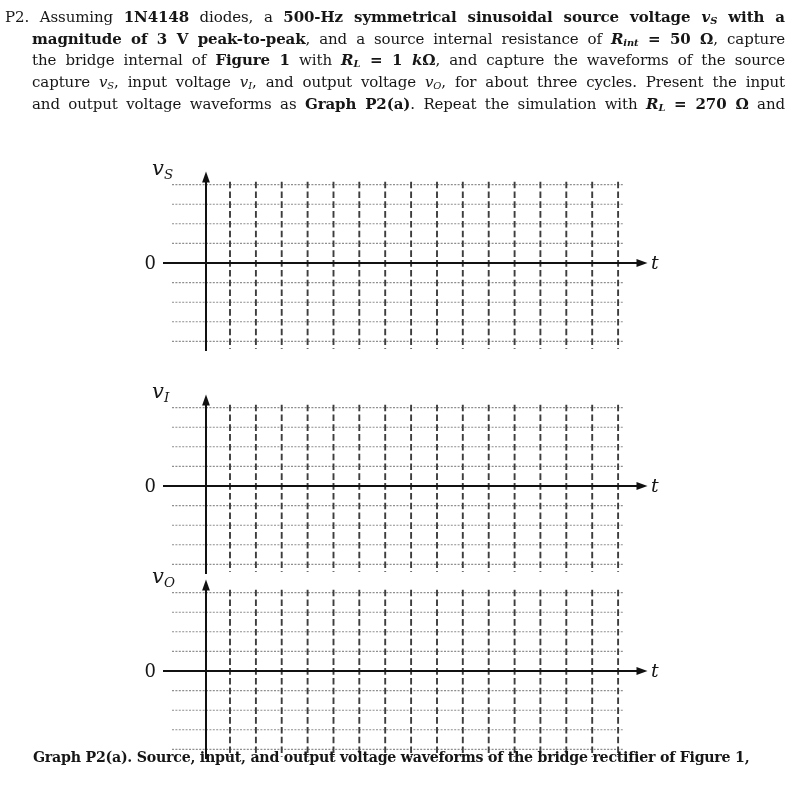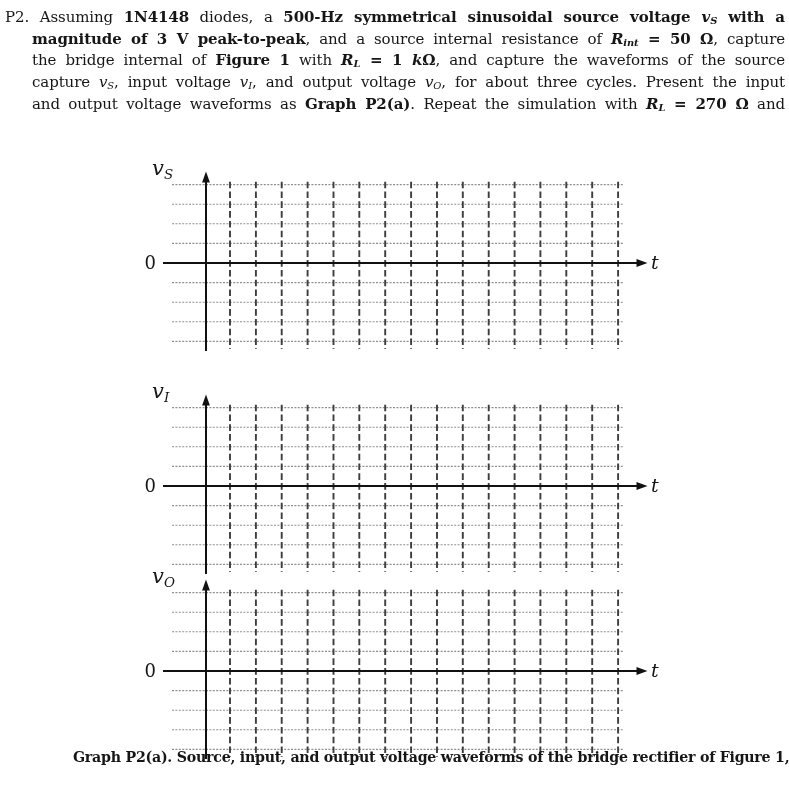--- a/index.html
+++ b/index.html
@@ -31,21 +31,21 @@
   .ylabel .sub{font-size:64%;vertical-align:-0.28em;}
   .zlabel{position:absolute;left:124px;top:94px;width:32px;text-align:right;
           font-size:18px;line-height:24px;}
   .tlabel{position:absolute;left:651px;top:92px;font-size:19px;line-height:26px;}
 
   
   .caption{
     position:absolute;left:33px;top:746px;width:752px;
     font-size:14.2px;line-height:22px;letter-spacing:-0.25px;font-weight:bold;
   }
-  .cline{white-space:nowrap;margin-left:40px;}
+  .cline{white-space:nowrap;}
 </style>
 </head>
 <body>
 
 <div class="para">
   <div class="pline first"><span>P2. Assuming </span><span class="b">1N4148</span><span> diodes, a </span><span class="b">500-Hz symmetrical sinusoidal source voltage </span><span class="b i">v</span><span class="sub i b">S</span><span class="b"> with a</span></div>
   <div class="pline"><span class="b">magnitude of 3 V peak-to-peak</span><span>, and a source internal resistance of </span><span class="b i">R</span><span class="sub i b">int</span><span class="b"> = 50 Ω</span><span>, capture</span></div>
   <div class="pline"><span>the bridge internal of </span><span class="b">Figure 1</span><span> with </span><span class="b i">R</span><span class="sub i b">L</span><span class="b"> = 1 </span><span class="b i">k</span><span class="b">Ω</span><span>, and capture the waveforms of the source</span></div>
   <div class="pline"><span>capture </span><span class="i">v</span><span class="sub i">S</span><span>, input voltage </span><span class="i">v</span><span class="sub i">I</span><span>, and output voltage </span><span class="i">v</span><span class="sub i">O</span><span>, for about three cycles. Present the input</span></div>
   <div class="pline"><span>and output voltage waveforms as </span><span class="b">Graph P2(a)</span><span>. Repeat the simulation with </span><span class="b i">R</span><span class="sub i b">L</span><span class="b"> = 270 Ω</span><span> and</span></div>

